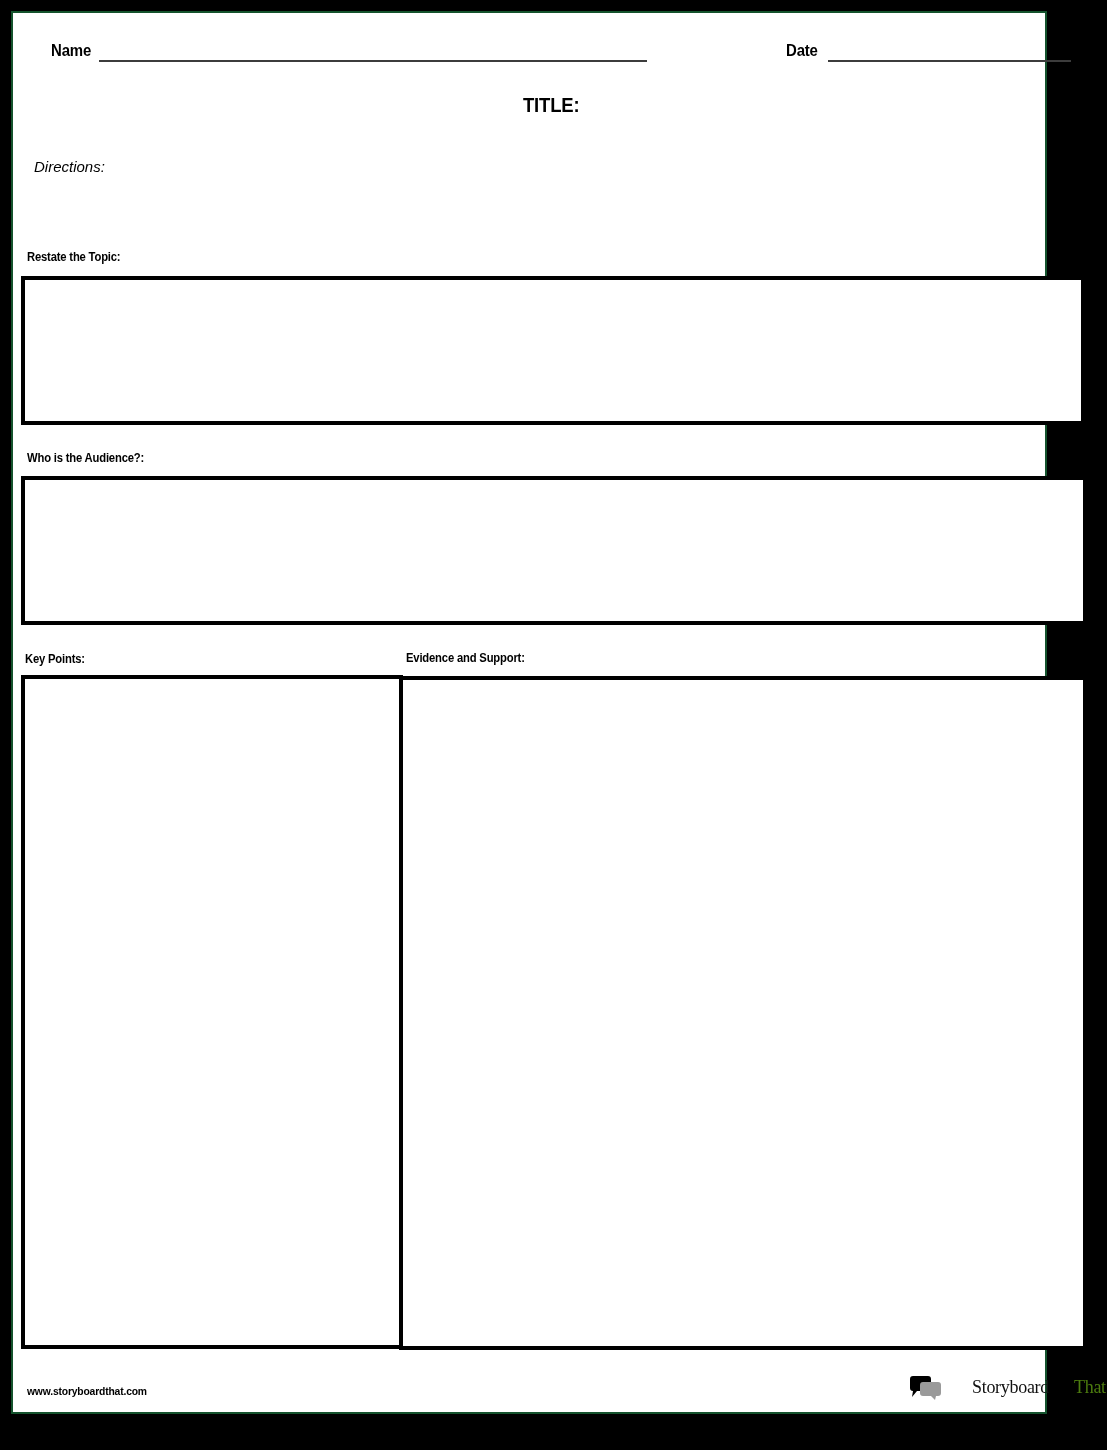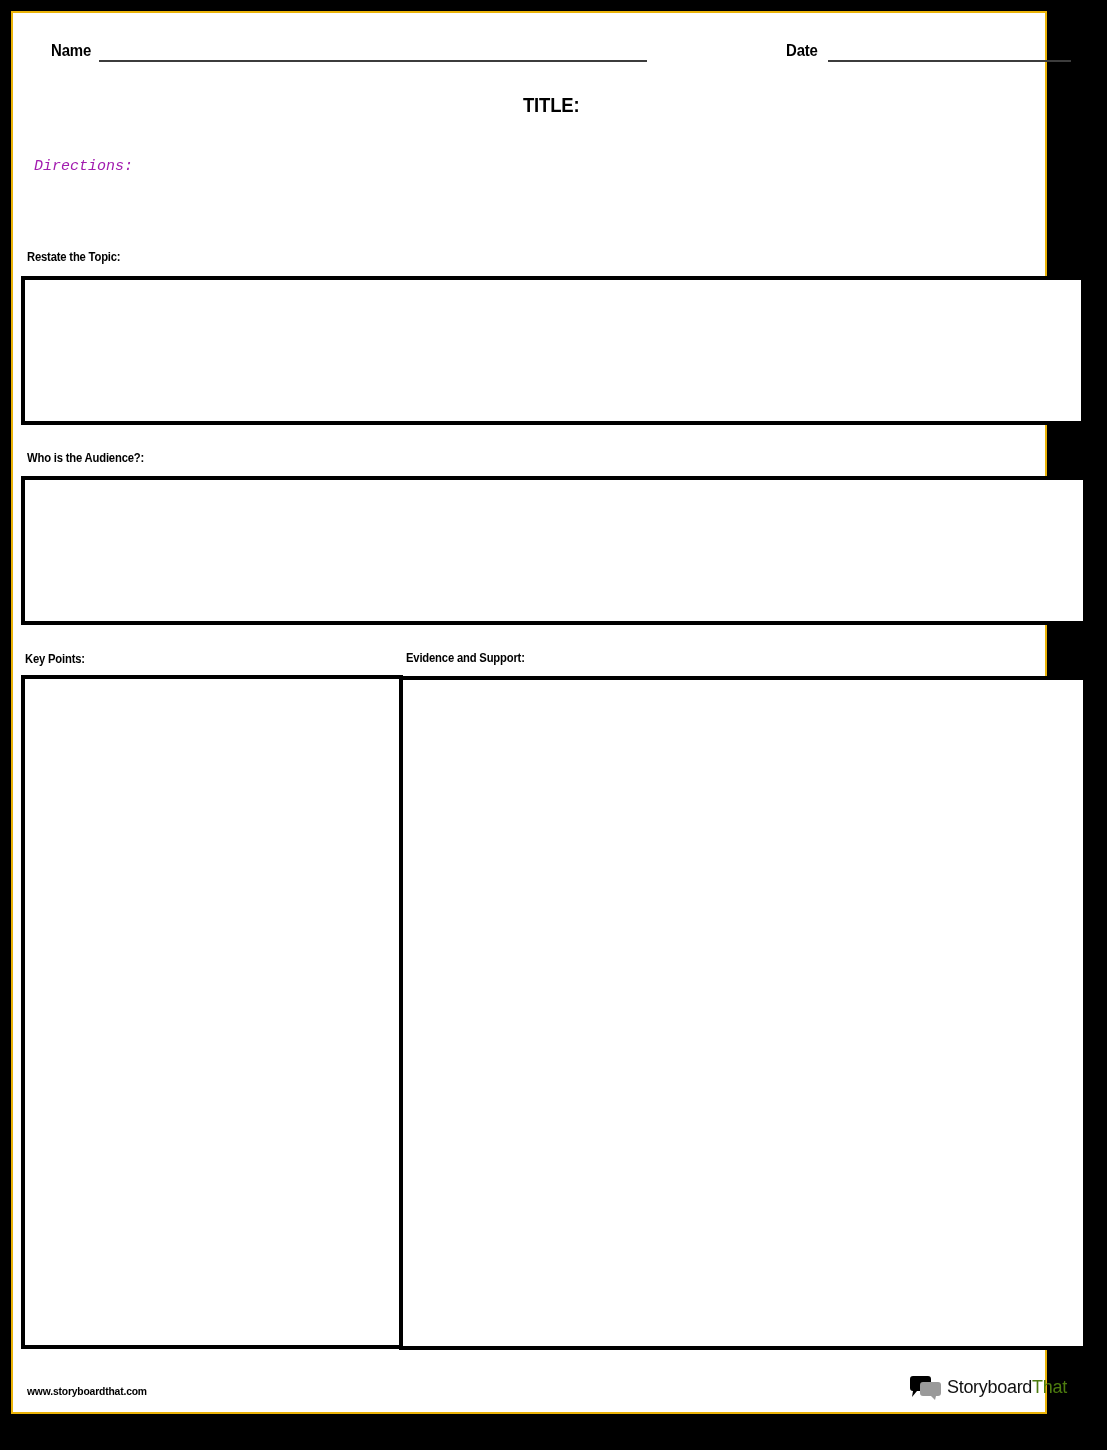--- a/index.html
+++ b/index.html
@@ -2,39 +2,39 @@
 <html><head>
   <meta charset="utf-8">
   <style>
     html, body { margin: 0; padding: 0; }
     body {
       width: 1107px; height: 1450px; background: #000; position: relative; overflow: hidden;
       font-family: "Liberation Sans", sans-serif;
     }
     .page {
       position: absolute; left: 11px; top: 11px; width: 1036px; height: 1403px;
-      background: #fff; box-sizing: border-box; border: 2px solid #eab308;
+      background: #fff; box-sizing: border-box; border: 2px solid #14532d;
     }
     .lbl {
       position: absolute; font-family: "Liberation Sans", sans-serif; font-weight: bold;
       color: #000; white-space: nowrap; letter-spacing: -0.2px;
     }
     .line { position: absolute; height: 2px; background: #3c3c3c; }
     .box {
       position: absolute; box-sizing: border-box; border: 4px solid #000; background: #fff;
     }
     .title { font-size: 21px; transform: scaleX(0.88); transform-origin: left; }
     .hdr { font-size: 17px; transform: scaleX(0.88); transform-origin: left; }
     .sm { font-size: 12.5px; transform: scaleX(0.9); transform-origin: left; }
     .directions {
-      position: absolute; font-family: Liberation Mono, monospace; font-style: italic;
-      font-size: 15px; color: #a21caf;
+      position: absolute; font-family: Liberation Sans, sans-serif; font-style: italic;
+      font-size: 15px; color: #000000;
     }
     .logo { position: absolute; display: flex; align-items: center; }
-    .logo-text { font-family: Liberation Sans, sans-serif; font-size: 18px; letter-spacing: -0.3px; }
+    .logo-text { font-family: Liberation Serif, serif; font-size: 18px; letter-spacing: -0.3px; margin-left: 25px; }
   </style>
 </head>
 <body>
 
 <div class="page">
 
   <div class="lbl hdr" style="left:38px; top:28px;">Name</div>
   <div class="line" style="left:86px; top:47px; width:548px;"></div>
 
   <div class="lbl hdr" style="left:773px; top:28px;">Date</div>

